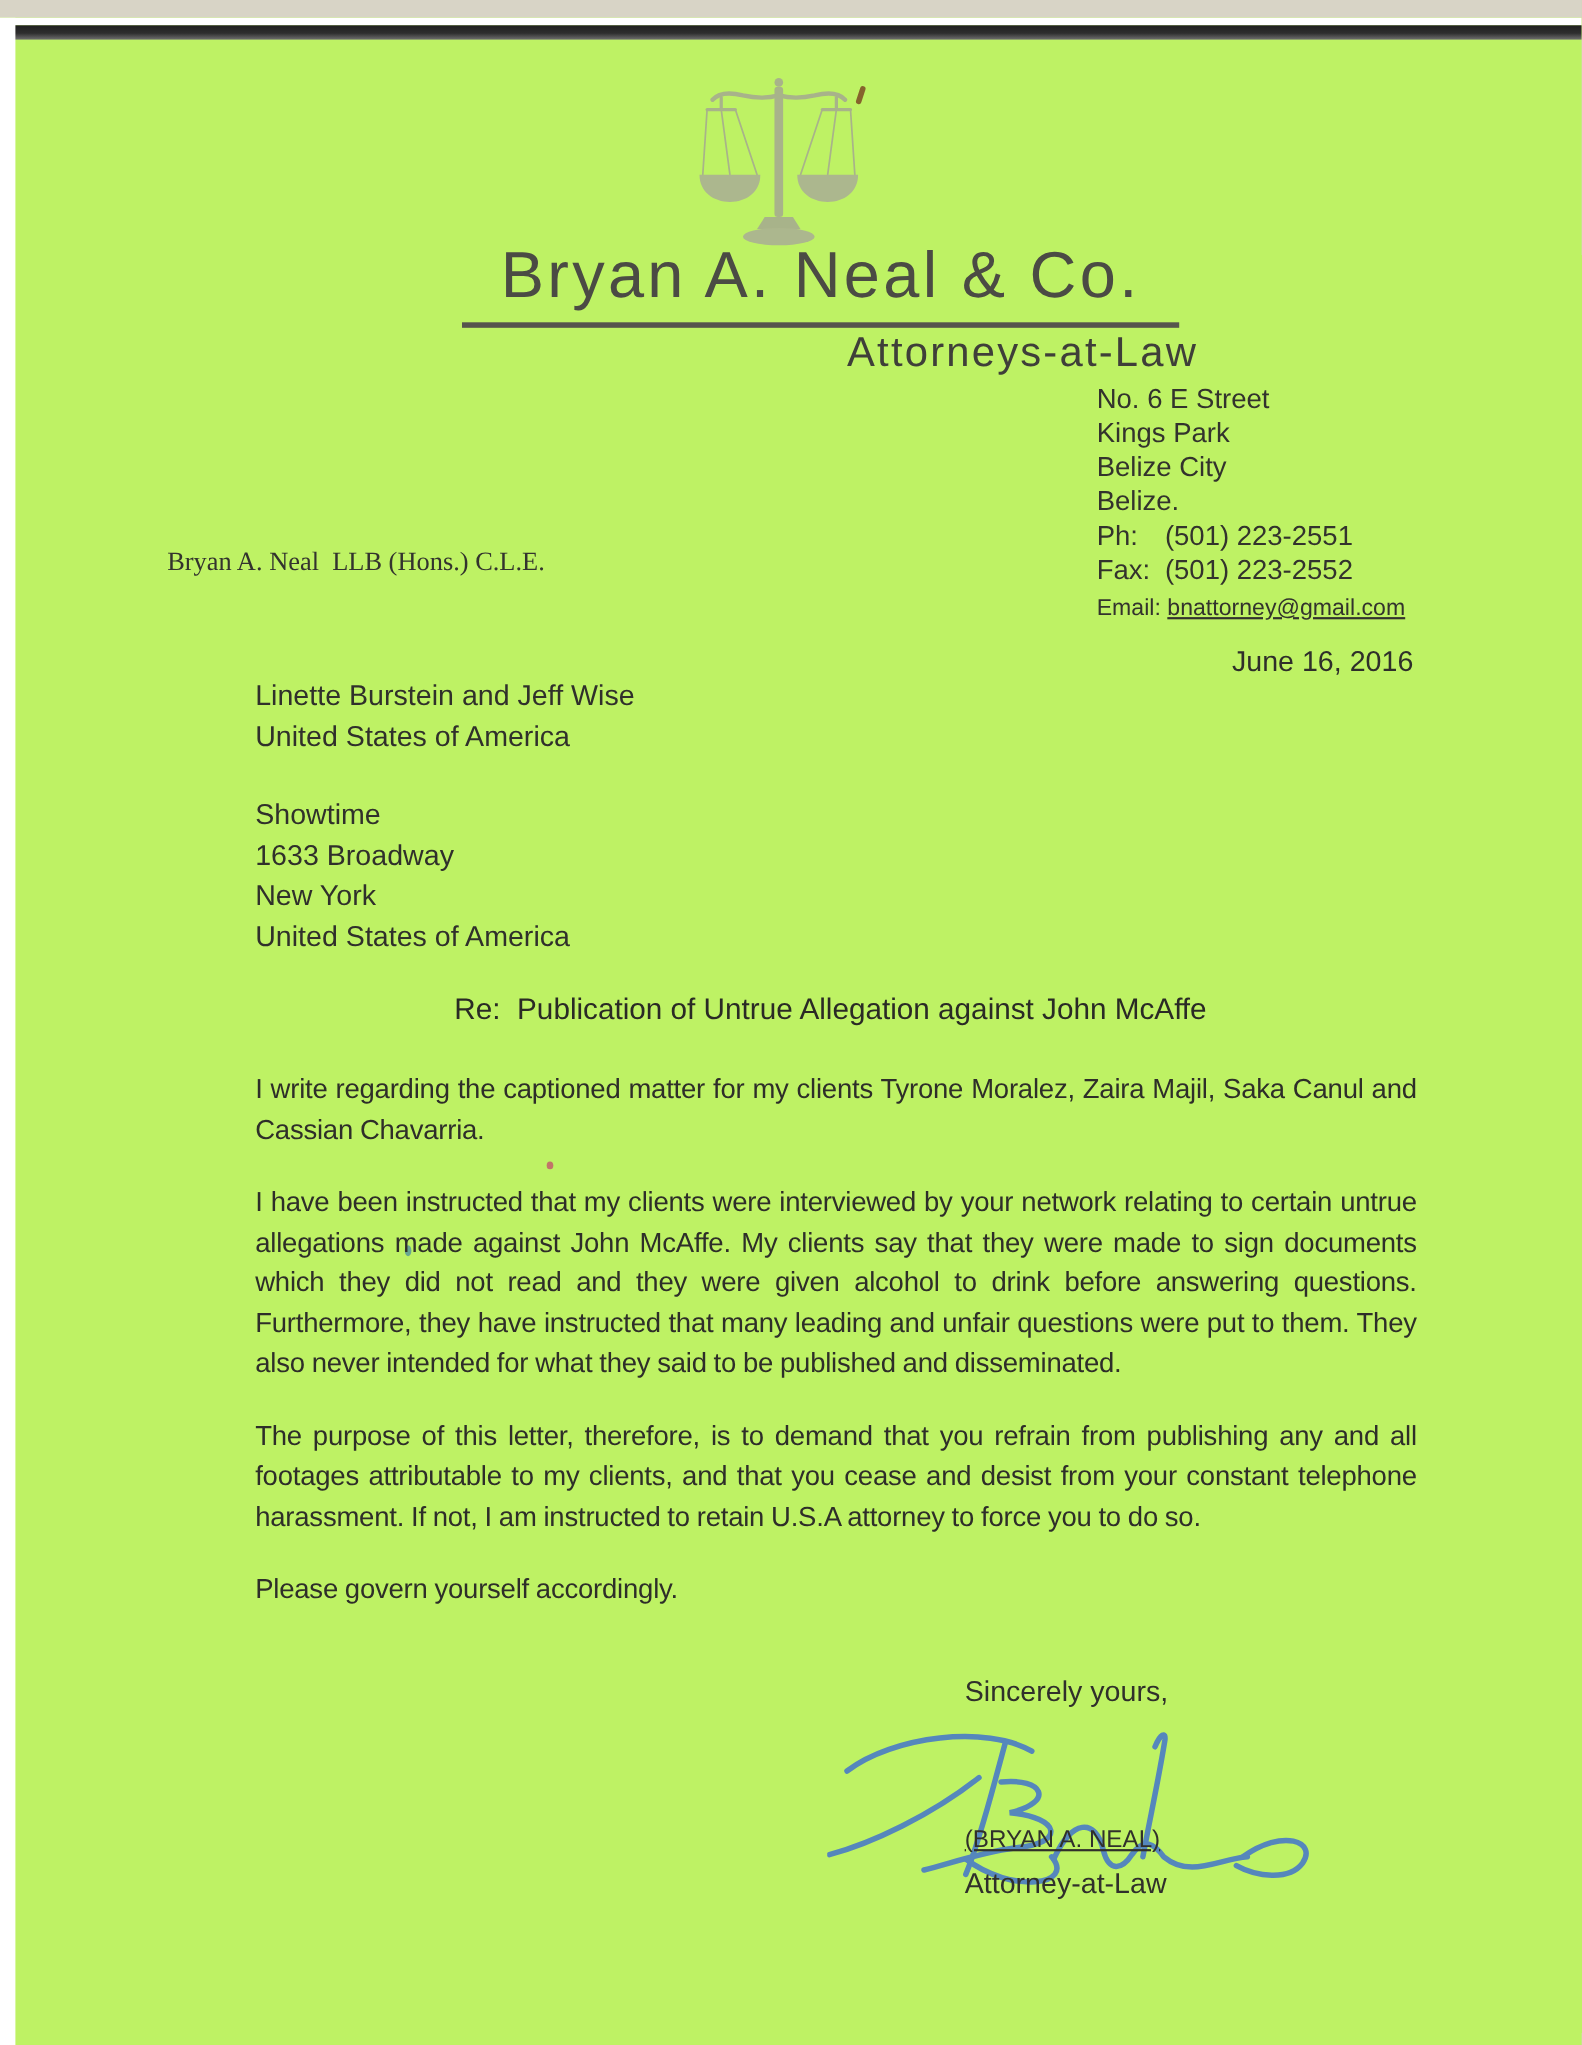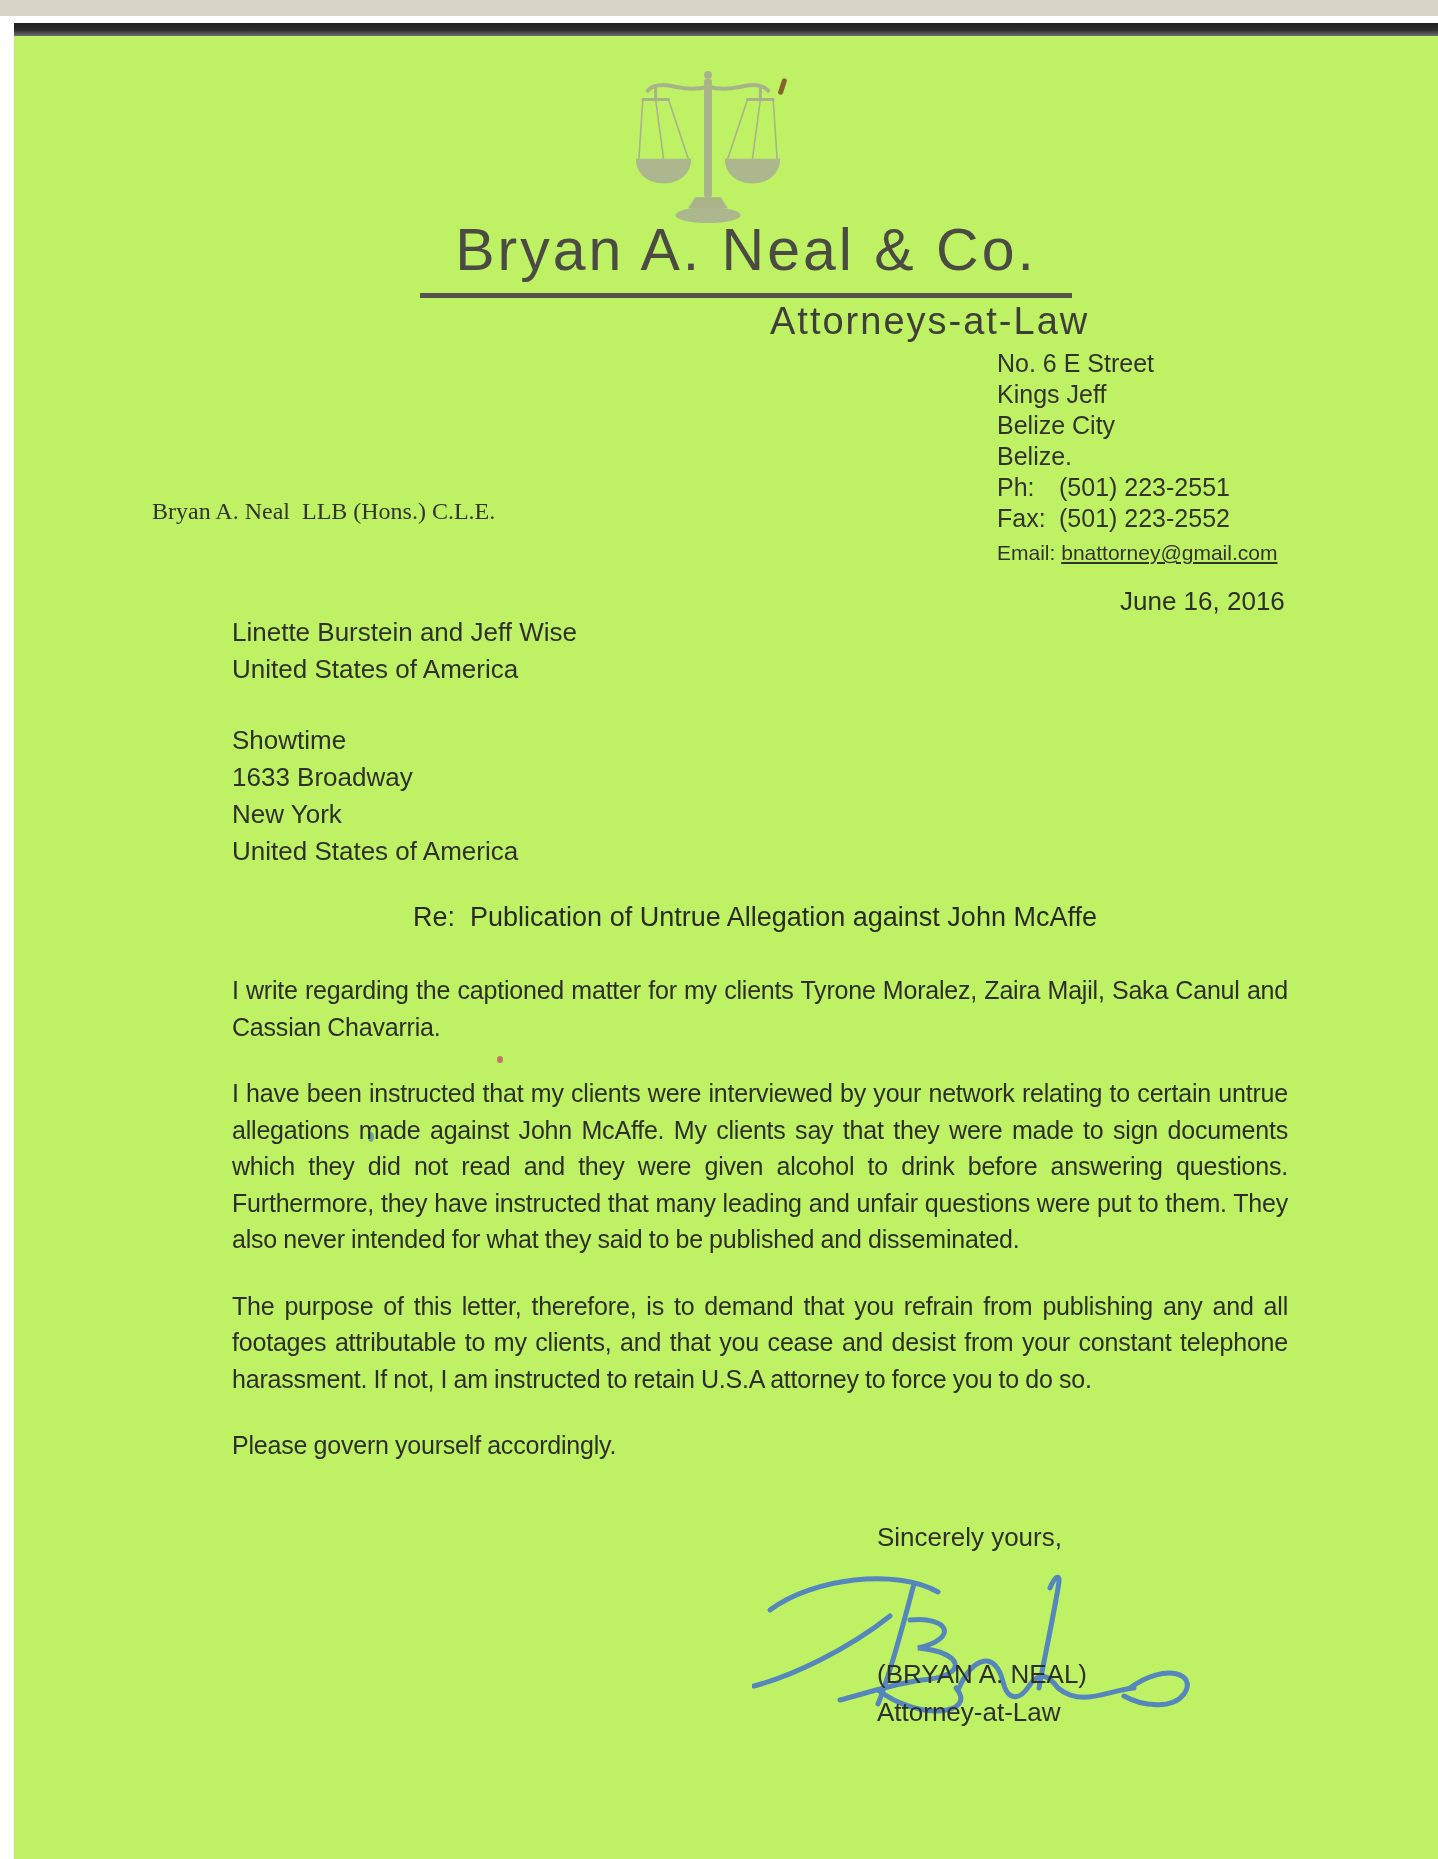--- a/index.html
+++ b/index.html
@@ -56,21 +56,21 @@
     white-space:pre-wrap;
   }
   .body-text{
     position:absolute;left:232px;top:956px;width:1056px;
     font-size:25px;line-height:36.5px;letter-spacing:-0.2px;word-spacing:-0.5px;
     text-align:justify;color:#2e2e29;
   }
   .body-text p{margin:0 0 30px 0;}
   .closing{position:absolute;left:877px;top:1506px;font-size:26px;white-space:nowrap;}
   .signature{position:absolute;left:752px;top:1542px;width:450px;height:165px;}
-  .signer-name{position:absolute;left:877px;top:1643px;font-size:26px;white-space:nowrap;}
+  .signer-name{position:absolute;left:877px;top:1643px;font-size:22px;white-space:nowrap;text-decoration:underline;}
   .signer-title{position:absolute;left:877px;top:1681px;font-size:26px;white-space:nowrap;}
 </style>
 </head>
 <body>
 
 <div class="page">
 
   <div class="edge-top"></div>
   <div class="band-top"></div>
   <div class="edge-left"></div>
@@ -89,21 +89,21 @@
     <path d="M92 92 H148 C148 108 135 117 120 117 C105 117 92 108 92 92 Z" fill="#a8a79a" stroke="none"></path>
     <path d="M62 131 h26 l7 11 h-40 z" fill="#a3a295" stroke="none"></path>
     <ellipse cx="75" cy="149" rx="33" ry="8" fill="#a8a79a" stroke="none"></ellipse>
   </svg>
 
   <div class="firm-name">Bryan A. Neal &amp; Co.</div>
   <div class="tagline">Attorneys-at-Law</div>
 
   <div class="office">
     <div class="row">No. 6 E Street</div>
-    <div class="row">Kings Jeff</div>
+    <div class="row">Kings Park</div>
     <div class="row">Belize City</div>
     <div class="row">Belize.</div>
     <div class="row">
       <span class="lbl">Ph:</span><span>(501) 223-2551</span>
     </div>
     <div class="row">
       <span class="lbl">Fax:</span><span>(501) 223-2552</span>
     </div>
     <div class="row email-row">
       <span>Email:</span>

